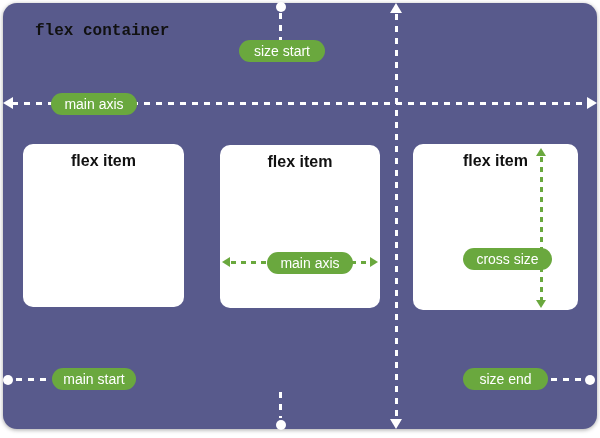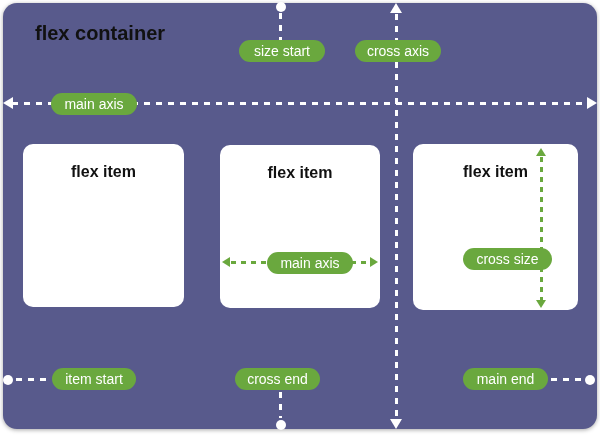--- a/index.html
+++ b/index.html
@@ -23,24 +23,25 @@
     position: absolute;
     left: 3px; top: 3px;
     width: 594px; height: 426px;
     background: var(--container-bg);
     border-radius: 14px;
     box-shadow: 0 1px 4px rgba(0,0,0,0.35);
   }
   .container-title {
     position: absolute;
     left: 32px; top: 19px;
-    font-size: 20px;
+    font-size: 16px;
     font-weight: bold;
     color: var(--heading-text);
     z-index: 2;
+    font-family: Liberation Mono, monospace;
   }
   
   .dash-h, .dash-v, .gdash-h, .gdash-v { position: absolute; z-index: 1; }
   .dash-h { height: 3px; background: repeating-linear-gradient(to right, var(--axis-line) 0 6px, transparent 6px 12px); }
   .dash-v { width: 3px; background: repeating-linear-gradient(to bottom, var(--axis-line) 0 6px, transparent 6px 12px); }
   .gdash-h { height: 3px; z-index: 3; background: repeating-linear-gradient(to right, var(--item-arrow) 0 5px, transparent 5px 10px); }
   .gdash-v { width: 3px; z-index: 3; background: repeating-linear-gradient(to bottom, var(--item-arrow) 0 5px, transparent 5px 10px); }
   
   .ah { position: absolute; width: 0; height: 0; border: 6px solid transparent; z-index: 1; }
   .ah-left  { border-right: 10px solid var(--axis-line); border-left-width: 0; }
@@ -74,21 +75,21 @@
     white-space: nowrap;
   }
   
   .flex-item {
     position: absolute;
     background: var(--item-bg);
     border-radius: 10px;
     z-index: 2;
   }
   .item-heading {
-    padding-top: 19px;
+    padding-top: 8px;
     text-align: center;
     font-size: 16px;
     font-weight: bold;
     color: var(--heading-text);
   }
 </style>
 </head>
 <body>
 
 <div class="container">
@@ -96,21 +97,20 @@
   <div class="container-title">flex container</div>
 
   <div class="dash-h" style="left:9px; top:99px; width:576px;"></div>
   <div class="ah ah-left" style="left:0px;  top:94px;"></div>
   <div class="ah ah-right" style="left:584px; top:94px;"></div>
   <div class="pill" style="left:48px; top:90px; width:86px;">main axis</div>
 
   <div class="dash-v" style="left:392px; top:11px; height:403px;"></div>
   <div class="ah ah-up" style="left:387px; top:0px;"></div>
   <div class="ah ah-down" style="left:387px; top:416px;"></div>
-  <div class="pill" style="left:352px; top:37px; width:86px;">cross axis</div>
 
   <div class="dot" style="left:273px; top:-1px;"></div>
   <div class="dash-v" style="left:276px; top:10px; height:27px;"></div>
   <div class="pill" style="left:236px; top:37px; width:86px;">size start</div>
 
   <div class="flex-item" style="left:20px; top:141px; width:161px; height:163px;">
     <div class="item-heading">flex item</div>
   </div>
 
   <div class="flex-item" style="left:217px; top:142px; width:160px; height:163px;">
@@ -124,23 +124,22 @@
   <div class="flex-item" style="left:410px; top:141px; width:165px; height:166px;">
     <div class="item-heading">flex item</div>
   </div>
   <div class="gdash-v" style="left:537px; top:154px; height:144px;"></div>
   <div class="gah gah-up" style="left:533px; top:145px;"></div>
   <div class="gah gah-down" style="left:533px; top:297px;"></div>
   <div class="pill" style="left:460px; top:245px; width:89px;">cross size</div>
 
   <div class="dot" style="left:0px; top:372px;"></div>
   <div class="dash-h" style="left:13px; top:375px; width:34px;"></div>
-  <div class="pill" style="left:49px; top:365px; width:84px;">item start</div>
+  <div class="pill" style="left:49px; top:365px; width:84px;">main start</div>
 
-  <div class="pill" style="left:232px; top:365px; width:85px;">cross end</div>
   <div class="dash-v" style="left:276px; top:389px; height:26px;"></div>
   <div class="dot" style="left:273px; top:417px;"></div>
 
-  <div class="pill" style="left:460px; top:365px; width:85px;">main end</div>
+  <div class="pill" style="left:460px; top:365px; width:85px;">size end</div>
   <div class="dash-h" style="left:548px; top:375px; width:34px;"></div>
   <div class="dot" style="left:582px; top:372px;"></div>
 
 </div>
 
 </body></html>

